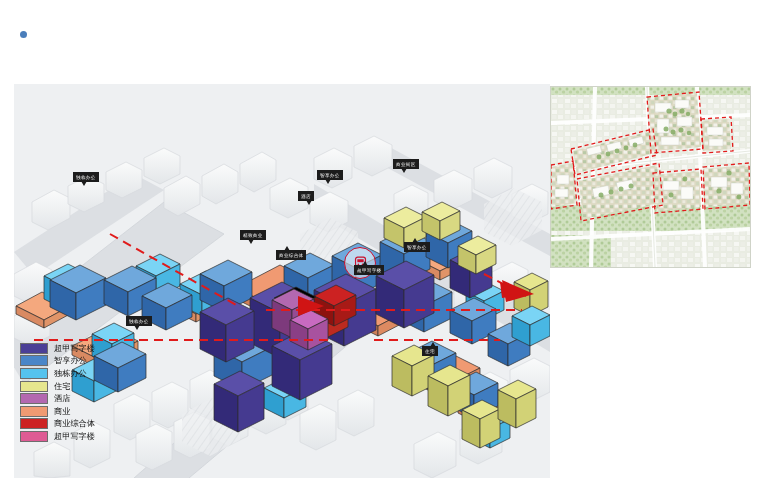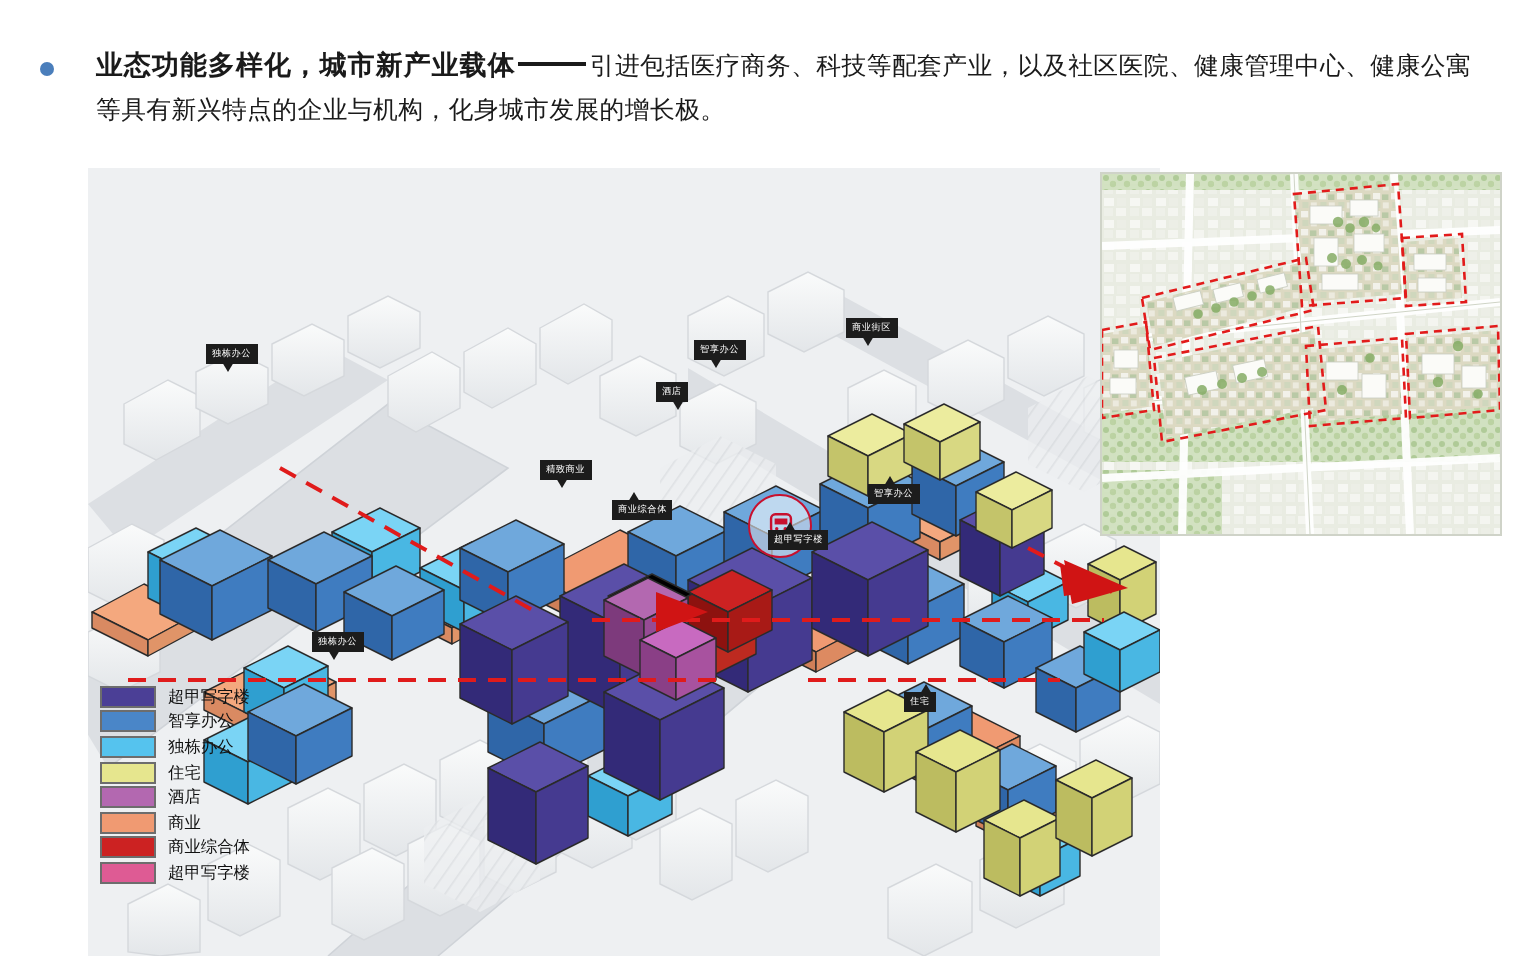--- a/index.html
+++ b/index.html
@@ -32,21 +32,20 @@
     display:inline-block;width:34px;height:0;
     border-top:2.4px solid #1a1a1a;
     vertical-align:4px;margin:0 2px 0 1px;
   }
 
   
   .map{
     position:absolute;left:14px;top:84px;width:536px;height:394px;
     background:#f9a8d4;
     overflow:hidden;
-    margin-left:30px;
   }
   .map-bg{
     position:absolute;left:0;top:0;width:100%;height:100%;
     background:
       linear-gradient(180deg,#f4f5f6 0%,#e9ebee 45%,#e2e5e8 100%);
   }
   .map svg.base{position:absolute;left:0;top:0;}
 
   
   .callout{
@@ -102,23 +101,20 @@
     overflow:hidden;background:#dfe3d8;
     border:0.5px solid #cfd3c8;
   }
   .inset svg{position:absolute;left:0;top:0;}
 </style>
 </head>
 <body>
 
 <div class="header">
   <div class="bullet"></div>
-  <div class="head-text">
-    <span class="strong">业态功能多样化，城市新产业载体</span><span class="dashline"></span><span>引进包括医疗商务、科技等配套产业，以及社区医院、健康管理中心、健康公寓等具有新兴特点的企业与机构，化身城市发展的增长极。</span>
-  </div>
 </div>
 
 <div class="map">
   <div class="map-bg"></div>
 
   <svg class="base" width="536" height="394" viewBox="0 0 536 394">
     <defs>
       <linearGradient id="gGray" x1="0" y1="0" x2="0" y2="1">
         <stop offset="0" stop-color="#fafbfb"></stop>
           <stop offset="1" stop-color="#e3e6e9"></stop>

